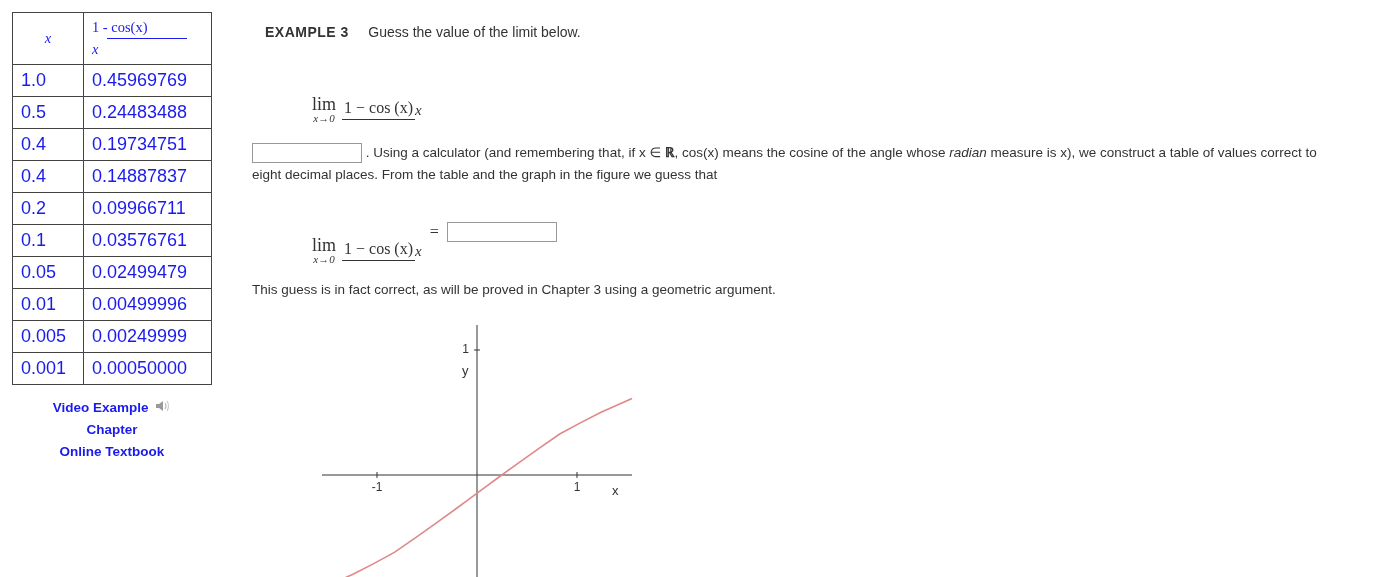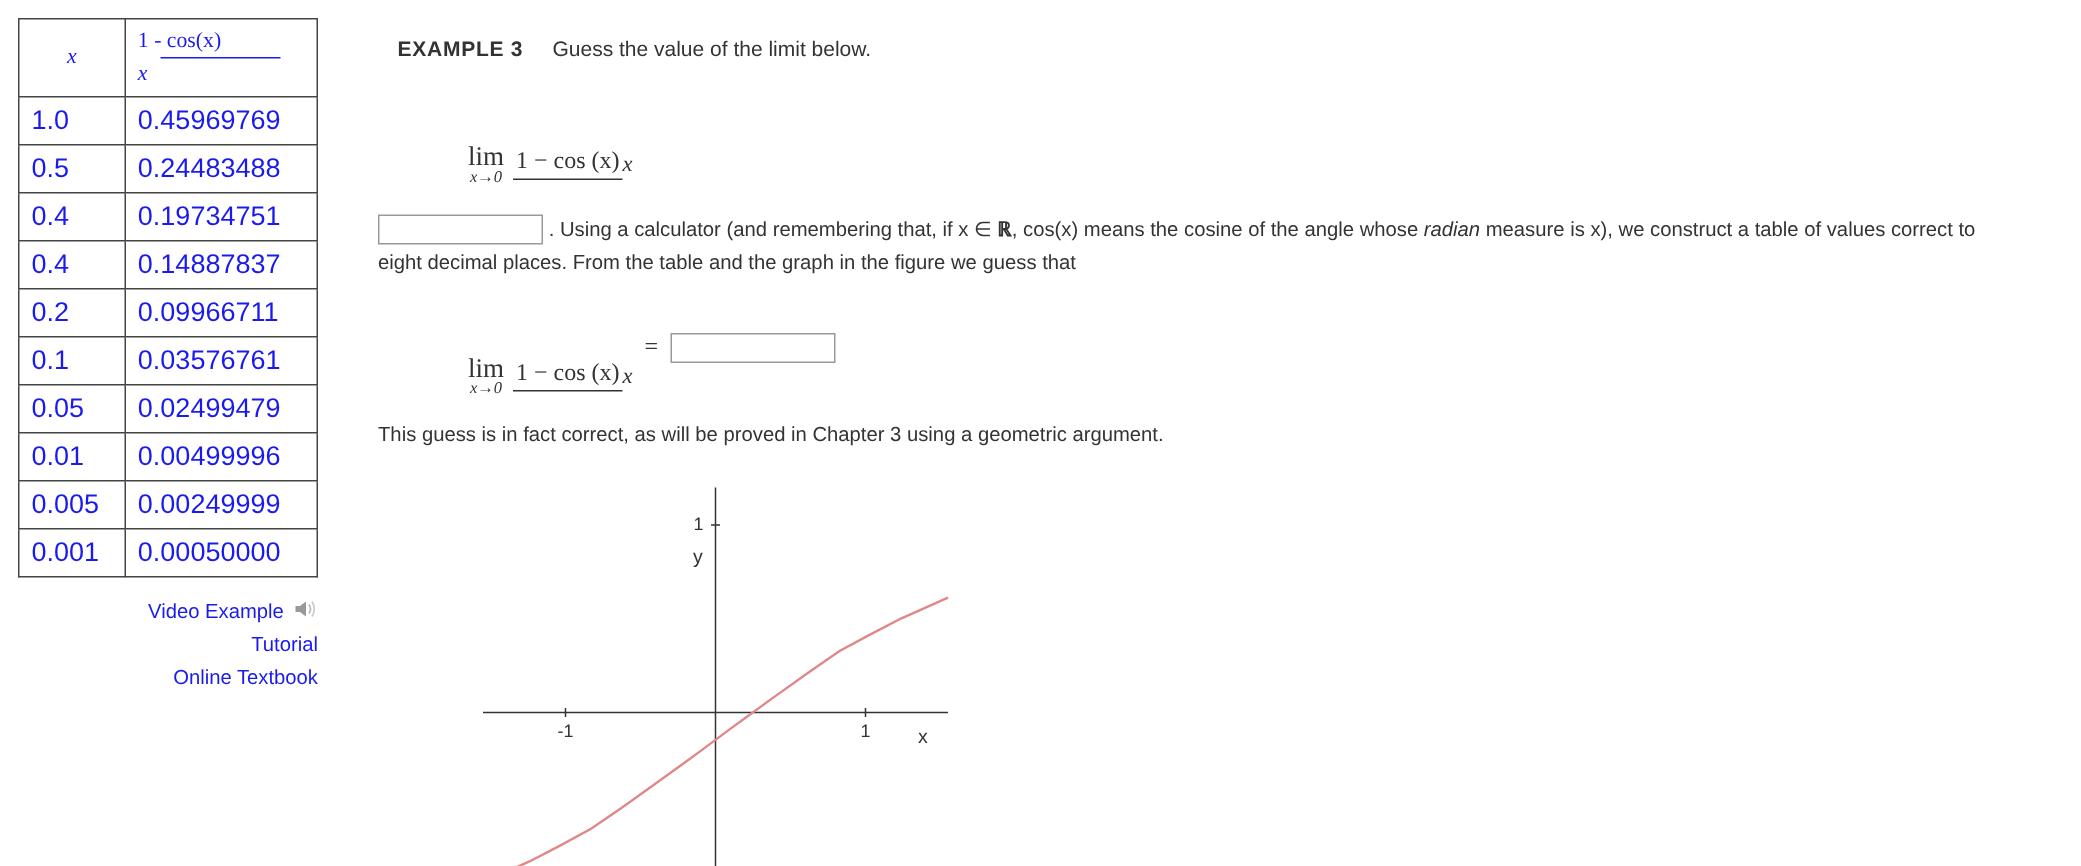--- a/index.html
+++ b/index.html
@@ -44,22 +44,23 @@
       font-family: Verdana, sans-serif;
     }
     .col-head-frac {
       padding: 4px 0;
       text-align: left;
     }
     .frac-top { display:block; padding-bottom:2px; font-style: normal;}
     .frac-bar { display:block; border-top:1px solid #1a1aee; width: 80px; margin:0 auto; }
     .frac-bot { display:block; padding-top:2px; }
     .links {
-      text-align: right;
+      text-align: center;
       margin-top: 12px;
+      font-weight: bold;
     }
     .links a {
       display: block;
       color: #1a1aee;
       text-decoration: none;
       font-size: 13.5px;
       line-height: 1.6;
     }
     .sound-icon {
       display: inline-block;
@@ -166,21 +167,21 @@
     <a href="#">
       <span>Video Example</span>
       <span class="sound-icon">
         <svg width="16" height="14" viewBox="0 0 16 14">
           <path d="M1 5 L4 5 L8 2 L8 12 L4 9 L1 9 Z" fill="#999"></path>
           <path d="M10 4 Q12 7 10 10" stroke="#bbb" fill="none" stroke-width="1.2"></path>
           <path d="M12 2 Q15 7 12 12" stroke="#ccc" fill="none" stroke-width="1.2"></path>
         </svg>
       </span>
     </a>
-    <a href="#">Tutorial</a>
+    <a href="#">Chapter</a>
     <a href="#">Online Textbook</a>
   </div>
 </div>
 
 <div class="right-col">
   <p class="example-heading">
     <b>EXAMPLE 3</b>
     &nbsp;&nbsp;&nbsp;
     <span>Guess the value of the limit below.</span>
   </p>

